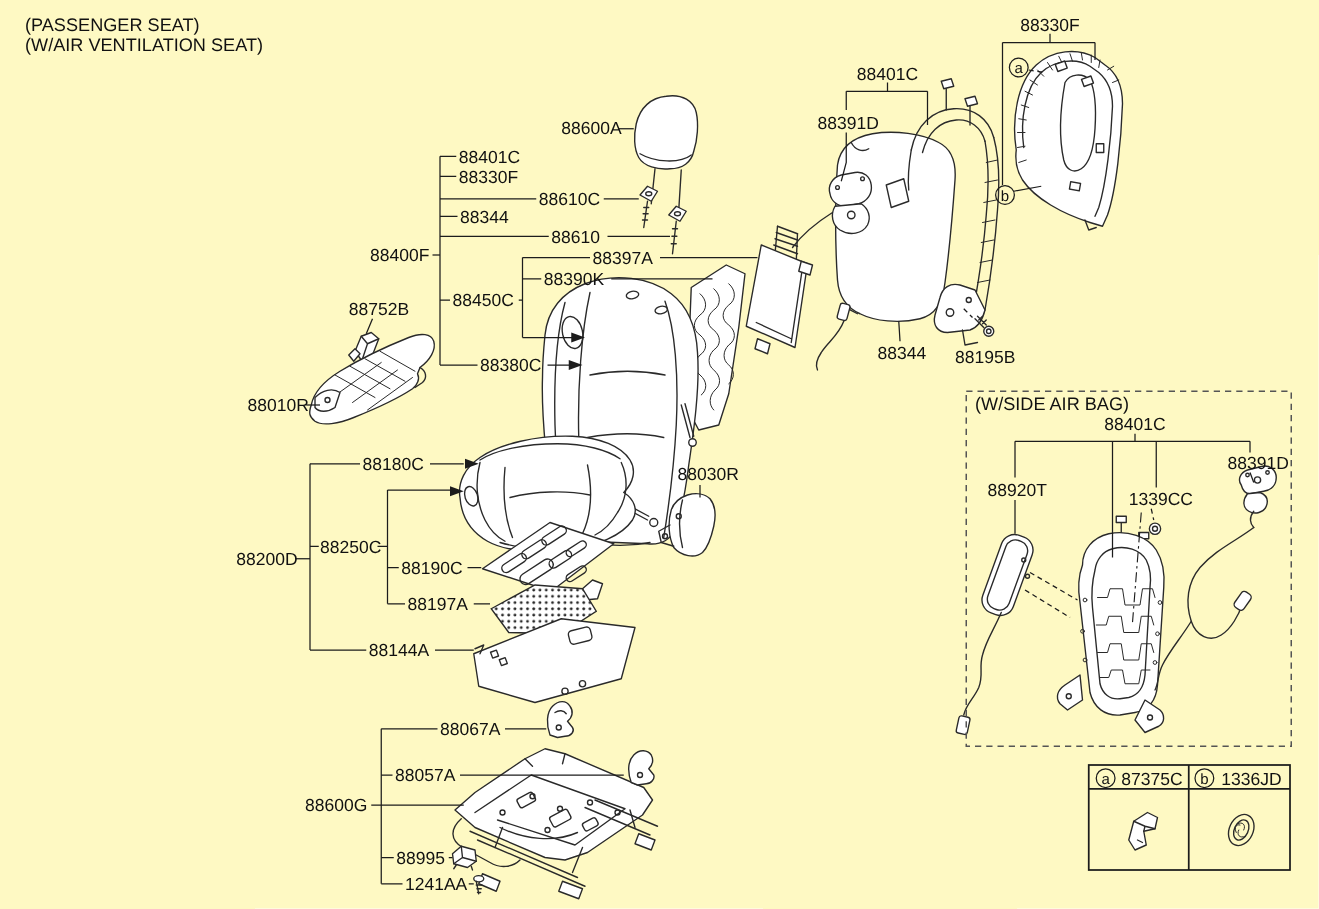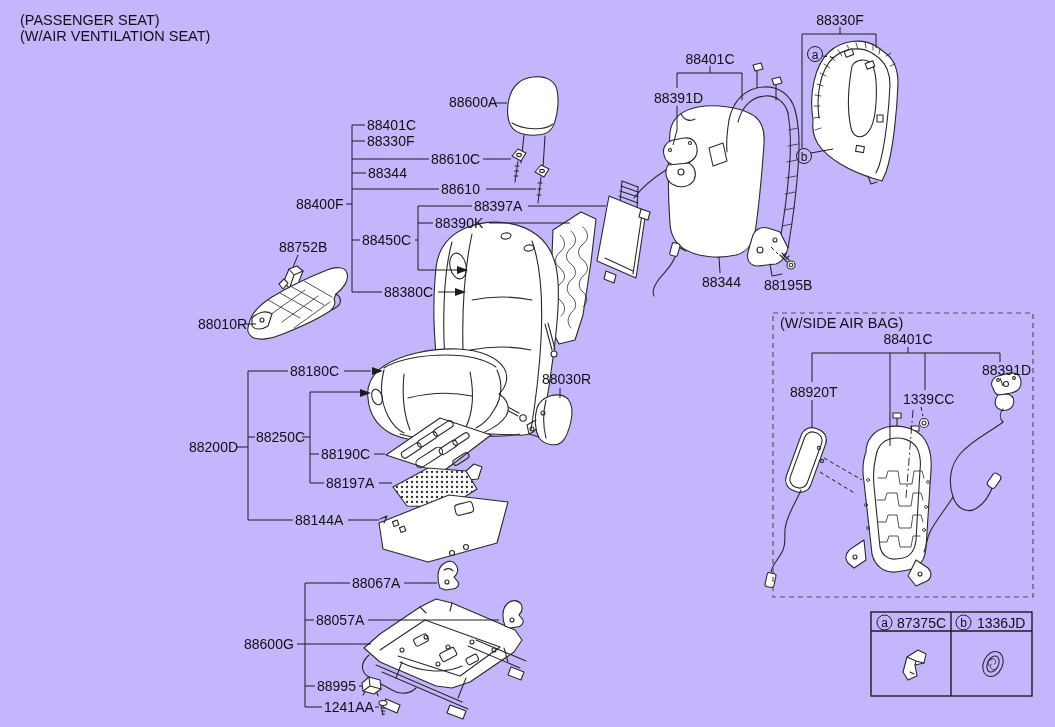--- a/index.html
+++ b/index.html
@@ -1,16 +1,16 @@
 <!DOCTYPE html>
 <html><head>
 <meta charset="utf-8">
 <style>
   html,body{margin:0;padding:0;background:#ffffff;}
-  .stage{position:relative;width:1055px;height:727px;background:#c4b5fd;overflow:hidden;}
+  .stage{position:relative;width:1055px;height:727px;background:#fef9c3;overflow:hidden;}
   svg{display:block;}
   .lbl{font-family:"Liberation Sans",sans-serif;font-size:14px;fill:#111;}
   .lbl-title{font-family:"Liberation Sans",sans-serif;font-size:14.5px;fill:#111;}
   .lbl-mark{font-family:"Liberation Sans",sans-serif;font-size:12px;fill:#111;}
   .ln{stroke:#1c1c1c;stroke-width:1;fill:none;}
   .lnd{stroke:#1c1c1c;stroke-width:1;fill:none;stroke-dasharray:4 3;}
   .pt{stroke:#2a2a2a;stroke-width:1.1;fill:#fff;stroke-linejoin:round;stroke-linecap:round;}
   .pto{stroke:#2a2a2a;stroke-width:1.1;fill:none;stroke-linejoin:round;stroke-linecap:round;}
   .ptt{stroke:#2a2a2a;stroke-width:0.8;fill:none;stroke-linecap:round;}
   .arr{fill:#1c1c1c;stroke:none;}

